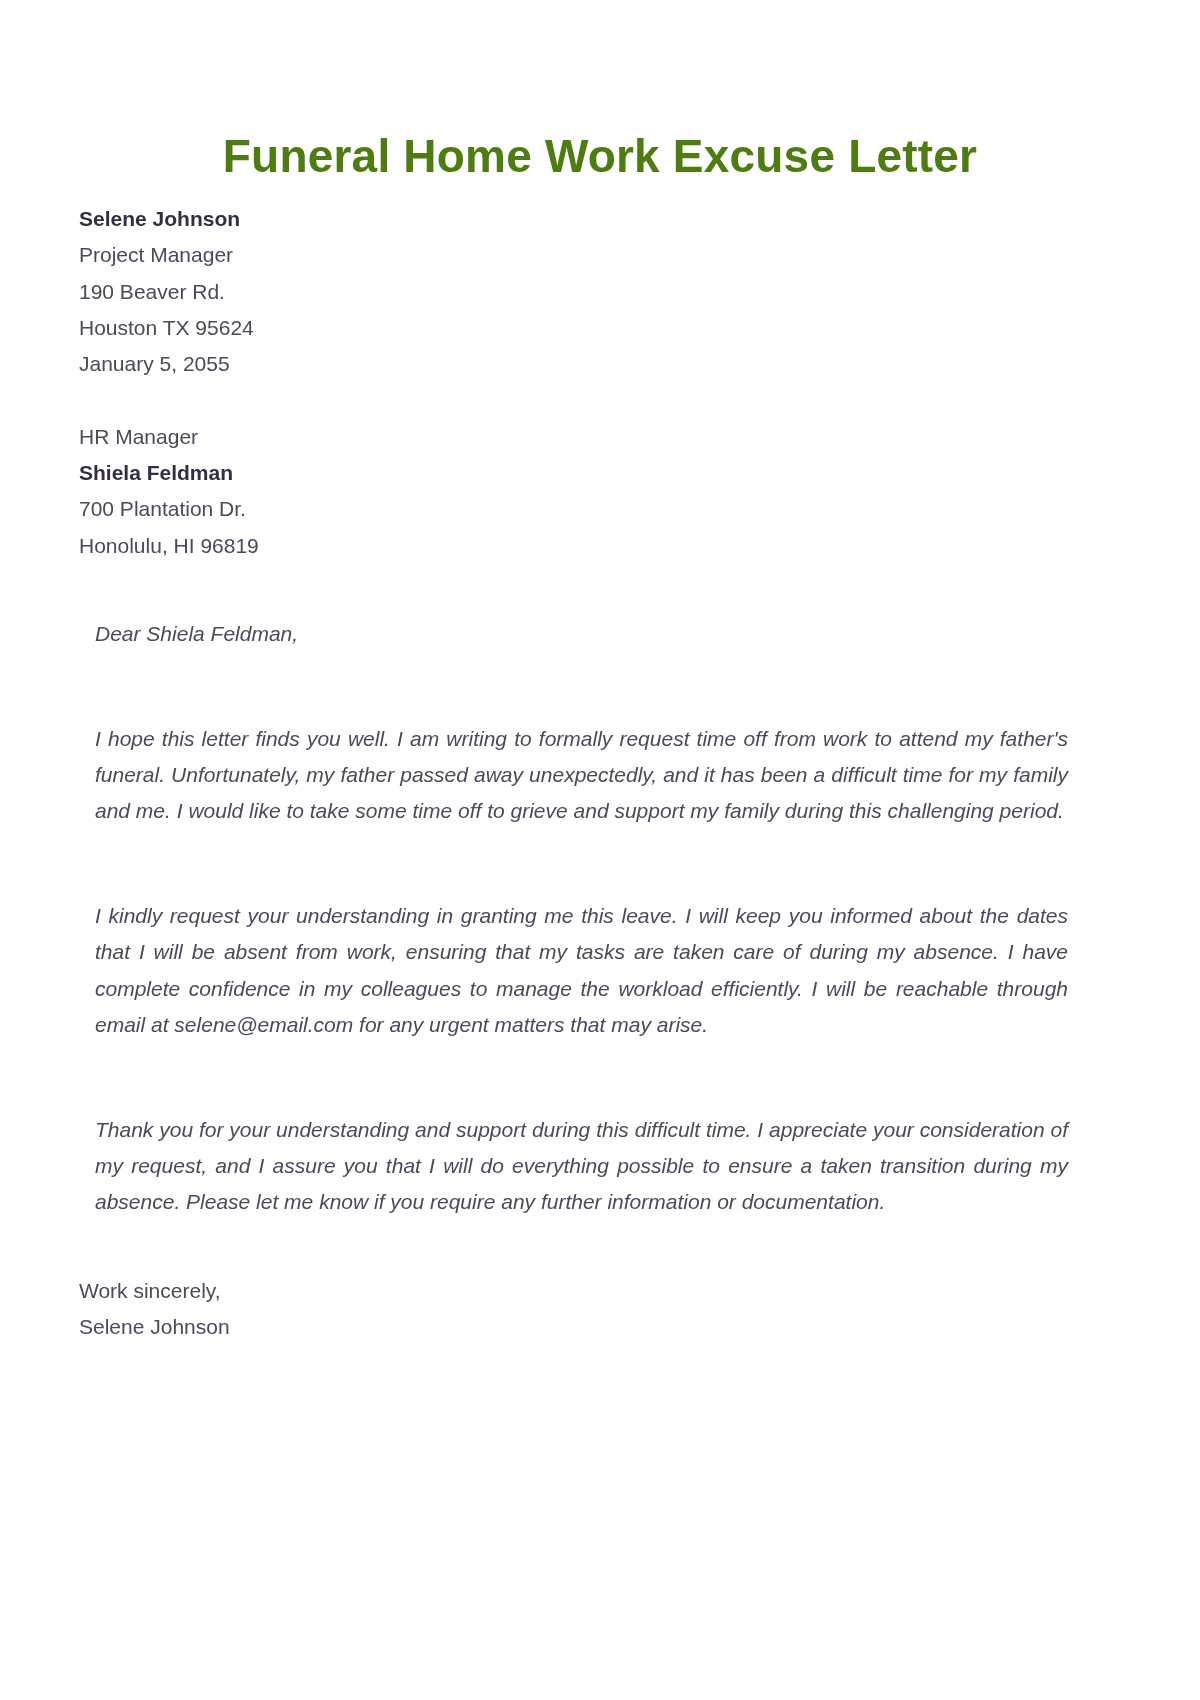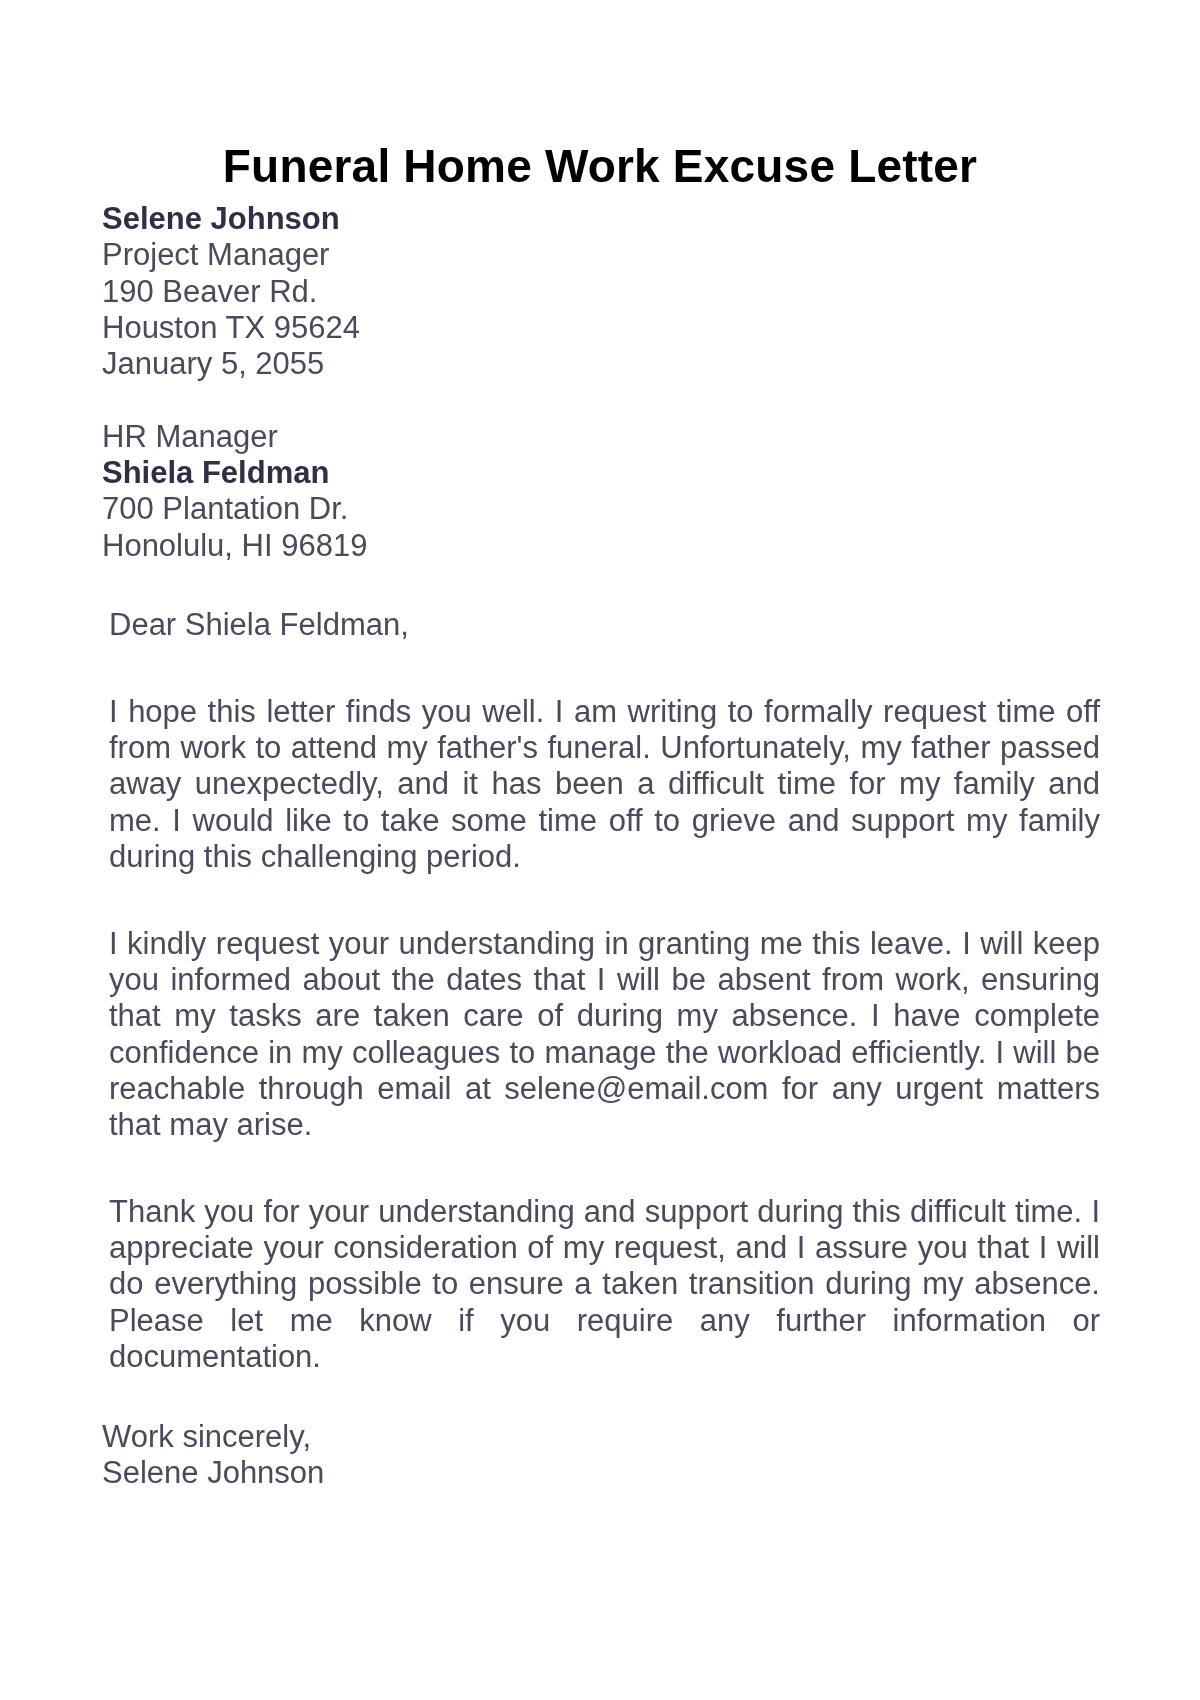--- a/index.html
+++ b/index.html
@@ -17,58 +17,59 @@
     .page {
       position: absolute;
       left: 0;
       top: 0;
       width: 1200px;
       height: 1700px;
       background: #ffffff;
     }
     .title {
       position: absolute;
-      top: 136px;
+      top: 126px;
       left: 0;
       width: 1200px;
       text-align: center;
       font-size: 46px;
       font-weight: bold;
-      color: #000000;
+      color: #4d7c0f;
       letter-spacing: 0.2px;
       line-height: 60px;
       margin: 0;
     }
     .content {
       position: absolute;
-      left: 102px;
+      left: 79px;
       top: 201px;
       width: 1005px;
-      font-size: 31px;
+      font-size: 21px;
       line-height: 36.3px;
       color: #4a4a5c;
     }
     .line {
       display: block;
       white-space: nowrap;
     }
     .bold {
       font-weight: bold;
       color: #2f2f45;
     }
     .block {
       margin: 0;
     }
     .gap {
       height: 36.3px;
     }
     .para {
-      margin: 7px;
+      margin: 16px;
       text-align: justify;
       text-align-last: left;
+      font-style: italic;
     }
   </style>
 </head>
 <body>
 
 <div class="page">
   <h1 class="title">Funeral Home Work Excuse Letter</h1>
 
   <div class="content">
 

